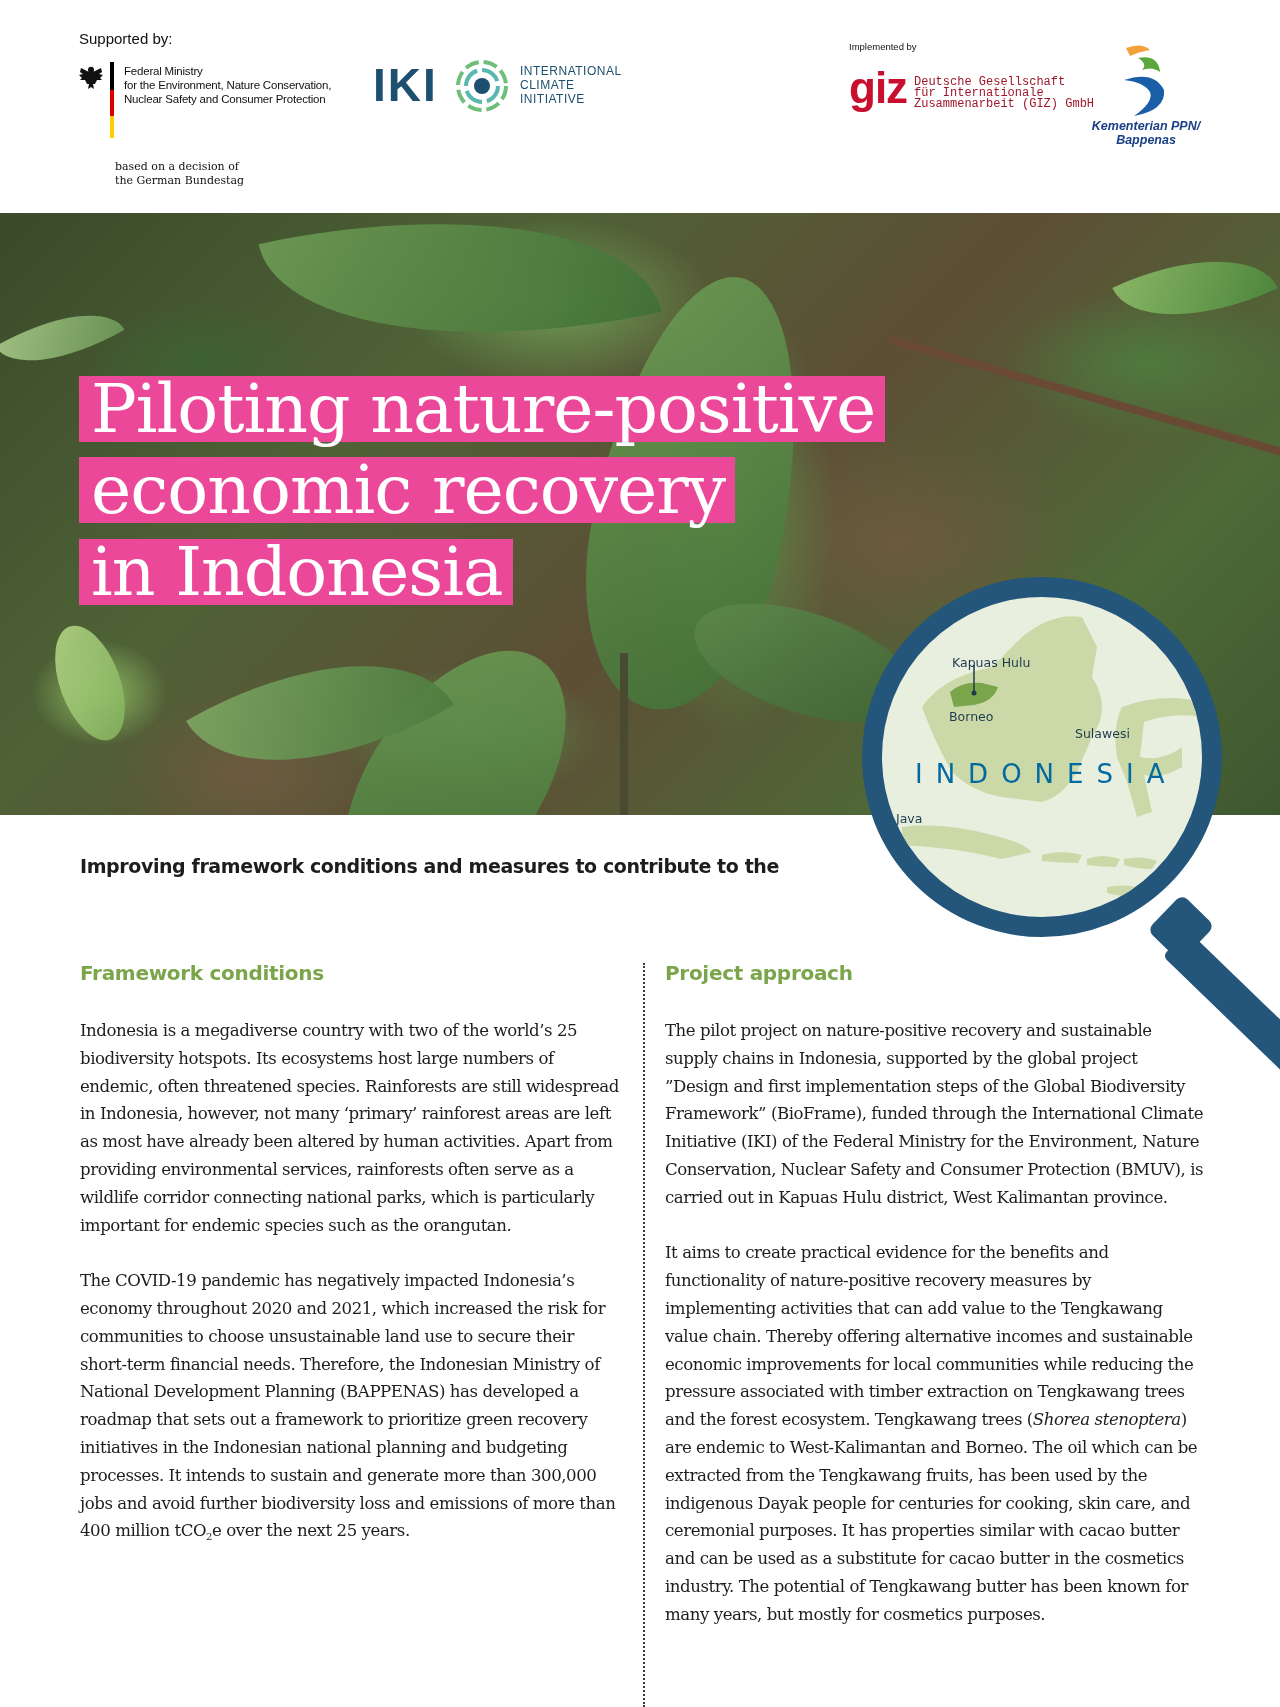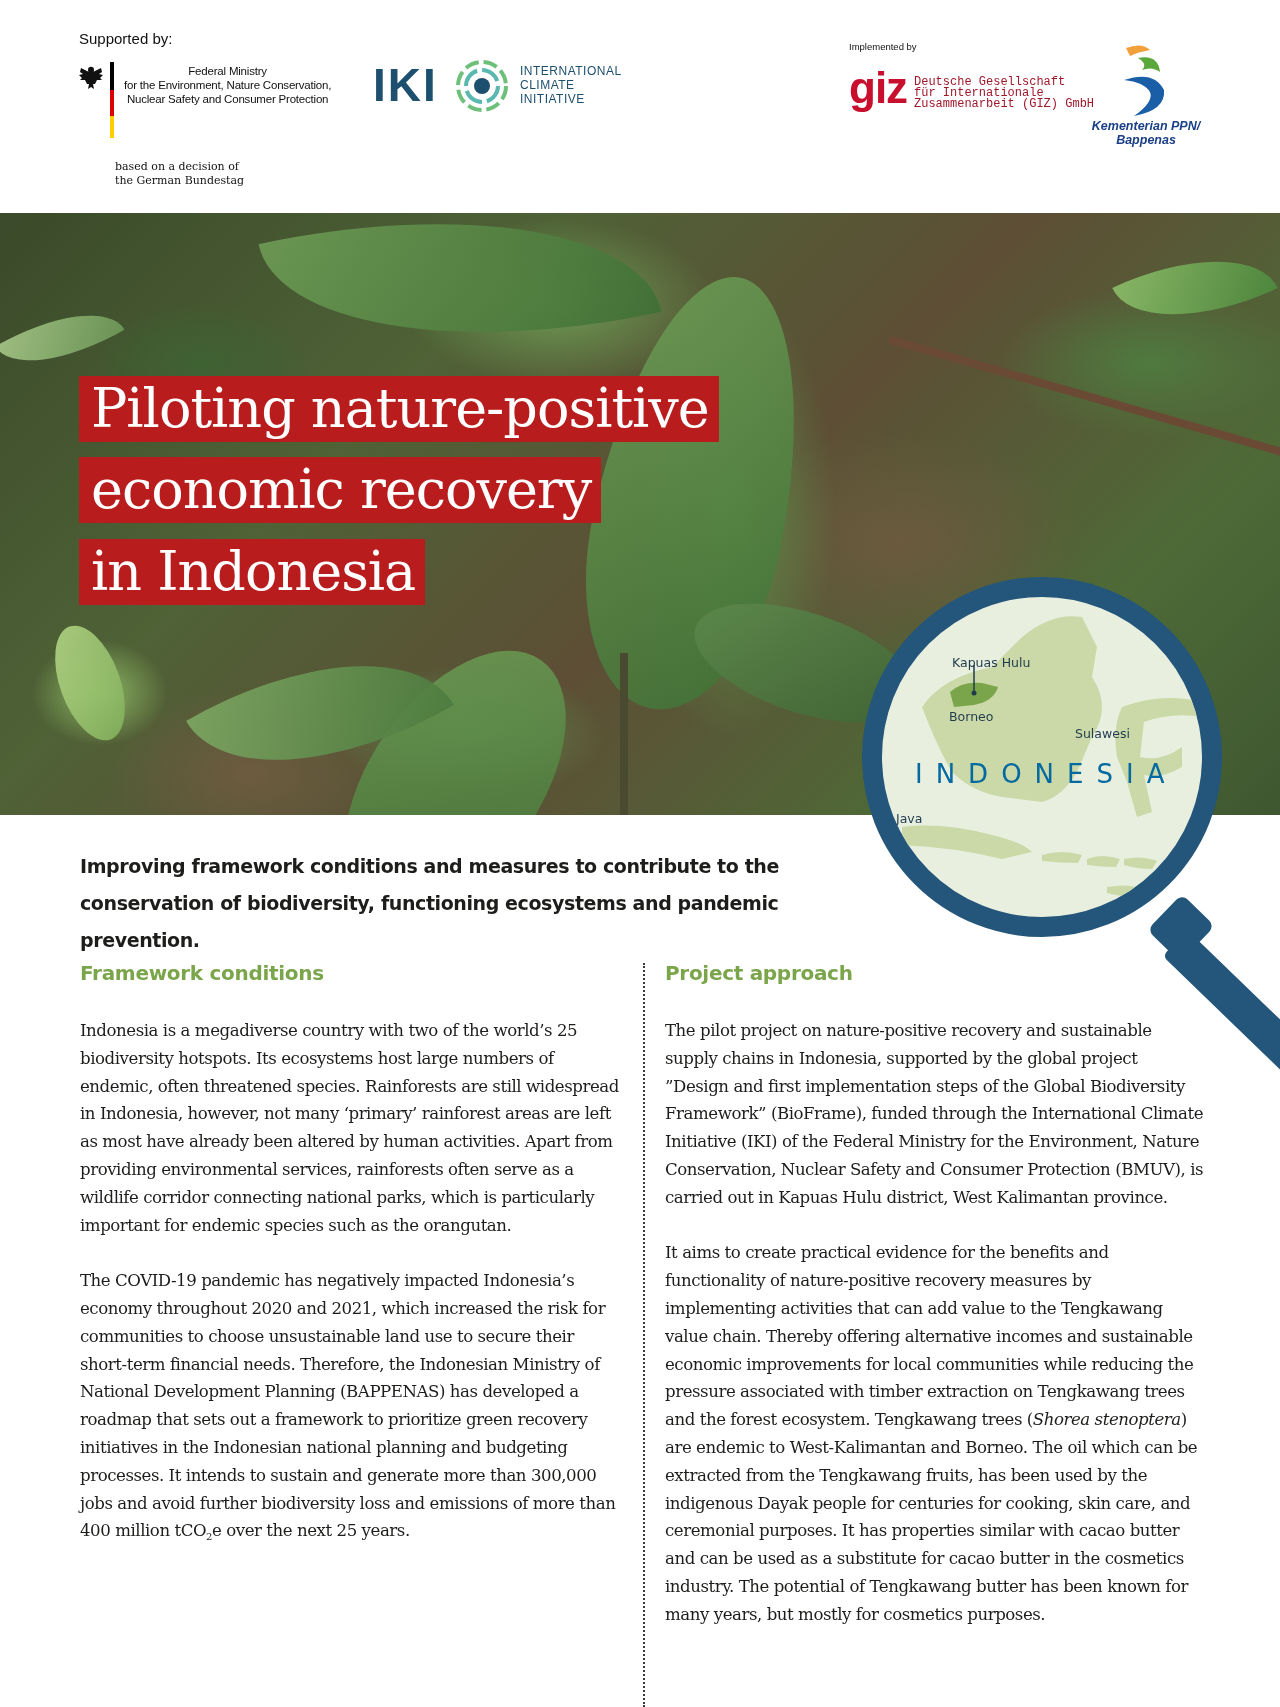--- a/index.html
+++ b/index.html
@@ -22,21 +22,21 @@
       radial-gradient(ellipse 140px 300px at 730px 300px, #5f8f49 0%, rgba(95,143,73,0) 75%),
       radial-gradient(ellipse 180px 90px at 470px 520px, #5e8a4a 0%, rgba(94,138,74,0) 75%),
       radial-gradient(ellipse 120px 80px at 980px 520px, #7aa45a 0%, rgba(122,164,90,0) 75%),
       radial-gradient(ellipse 200px 100px at 1150px 150px, #4f7a3f 0%, rgba(79,122,63,0) 75%),
       radial-gradient(ellipse 90px 70px at 100px 480px, #8db663 0%, rgba(141,182,99,0) 75%),
       radial-gradient(ellipse 150px 80px at 200px 150px, #3e6232 0%, rgba(62,98,50,0) 75%),
       radial-gradient(ellipse 260px 160px at 900px 330px, #6b5a3e 0%, rgba(107,90,62,0) 70%),
       radial-gradient(ellipse 200px 120px at 250px 560px, #6d5b40 0%, rgba(109,91,64,0) 70%),
       linear-gradient(135deg,#3a4a2a 0%,#4f6236 30%,#5d4e35 55%,#4e6a37 80%,#3f5730 100%);}
   .leaf{position:absolute;border-radius:0 100% 0 100%;background:linear-gradient(135deg,#6e9c55,#3f6f35);opacity:.9;}
-  .title-box{position:absolute;background:#b91c1c;color:#ffffff;font-family:"DejaVu Serif",serif;font-size:54px;line-height:66px;padding:0 10px 0 12px;white-space:nowrap;letter-spacing:-1px;}
+  .title-box{position:absolute;background:#ec4899;color:#ffffff;font-family:"DejaVu Serif",serif;font-size:68px;line-height:66px;padding:0 10px 0 12px;white-space:nowrap;letter-spacing:-1px;}
   
   .mag{position:absolute;left:862px;top:577px;width:360px;height:360px;border-radius:50%;box-sizing:border-box;border:20px solid #23567a;background:#e9efdf;overflow:hidden;}
   .mag-label{position:absolute;font-family:"DejaVu Sans",sans-serif;font-size:12.5px;color:#1f3b4d;white-space:nowrap;}
   .mag-country{position:absolute;font-family:"DejaVu Sans",sans-serif;font-size:26px;letter-spacing:13px;color:#0369a1;white-space:nowrap;}
   .handle{position:absolute;left:1175px;top:925px;width:190px;height:36px;background:#23567a;transform-origin:0 50%;transform:rotate(44deg);border-radius:6px;}
   .handle-neck{position:absolute;left:1158px;top:903px;width:46px;height:50px;background:#23567a;transform:rotate(44deg);border-radius:8px;}
   
   .lead{position:absolute;left:80px;top:848px;width:820px;font-family:"DejaVu Sans",sans-serif;font-weight:bold;font-size:19px;line-height:37px;color:#1d1d1b;letter-spacing:-0.4px;}
   
   .heading{position:absolute;font-family:"DejaVu Sans",sans-serif;font-weight:bold;font-size:20px;color:#7ba54a;letter-spacing:-0.3px;}
@@ -52,21 +52,21 @@
 
   <div class="abs" style="left:78px;top:64px;width:26px;height:28px;">
     <svg width="26" height="28" viewBox="0 0 26 28">
       <ellipse cx="13" cy="6" rx="3" ry="3.2" fill="#111"></ellipse>
       <path d="M13 9 L3 4 L2 8 L5 10 L1 11 L4 14 L2 16 L7 16 L9 20 L11 20 L10 25 L13 23 L16 25 L15 20 L17 20 L19 16 L24 16 L22 14 L25 11 L21 10 L24 8 L23 4 Z" fill="#111"></path>
     </svg>
   </div>
   <div class="flagbar" style="left:110px;top:62px;height:28px;background:#000;"></div>
   <div class="flagbar" style="left:110px;top:90px;height:26px;background:#dd0000;"></div>
   <div class="flagbar" style="left:110px;top:116px;height:22px;background:#ffce00;"></div>
-  <div class="abs bmu-text" style="left:124px;top:64px;text-align:center;">
+  <div class="abs bmu-text" style="left:124px;top:64px;">
     <div>Federal Ministry</div>
     <div>for the Environment, Nature Conservation,</div>
     <div>Nuclear Safety and Consumer Protection</div>
   </div>
   <div class="abs bundestag" style="left:79px;top:160px;">
     <div>based on a decision of</div>
     <div>the German Bundestag</div>
   </div>
 
   <div class="abs iki-letters" style="left:373px;top:62px;">IKI</div>
@@ -141,21 +141,20 @@
   </svg>
   <div class="mag-label" style="left:70px;top:58px;">Kapuas Hulu</div>
   <div class="mag-label" style="left:67px;top:112px;">Borneo</div>
   <div class="mag-label" style="left:193px;top:129px;">Sulawesi</div>
   <div class="mag-country" style="left:33px;top:162px;">INDONESIA</div>
   <div class="mag-label" style="left:14px;top:214px;">Java</div>
 </div>
 
 <div class="lead">
   <div>Improving framework conditions and measures to contribute to the</div>
-  <div>conservation of biodiversity, functioning ecosystems and pandemic prevention.</div>
 </div>
 
 <div class="heading" style="left:80px;top:961px;">Framework conditions</div>
 <div class="heading" style="left:665px;top:961px;">Project approach</div>
 
 <div class="divider"></div>
 
 <div class="col" style="left:80px;top:1017px;width:540px;">
   <p>Indonesia is a megadiverse country with two of the world’s 25 biodiversity hotspots. Its ecosystems host large numbers of endemic, often threatened species. Rainforests are still widespread in Indonesia, however, not many ‘primary’ rainforest areas are left as most have already been altered by human activities. Apart from providing environmental services, rainforests often serve as a wildlife corridor connecting national parks, which is particularly important for endemic species such as the orangutan.</p>
   <p><span>The COVID-19 pandemic has negatively impacted Indonesia’s economy throughout 2020 and 2021, which increased the risk for communities to choose unsustainable land use to secure their short-term financial needs. Therefore, the Indonesian Ministry of National Development Planning (BAPPENAS) has developed a roadmap that sets out a framework to prioritize green recovery initiatives in the Indonesian national planning and budgeting processes. It intends to sustain and generate more than 300,000 jobs and avoid further biodiversity loss and emissions of more than 400 million</span> <span>tCO</span><sub style="font-size:10px;">2</sub><span>e over the next 25 years.</span></p>

